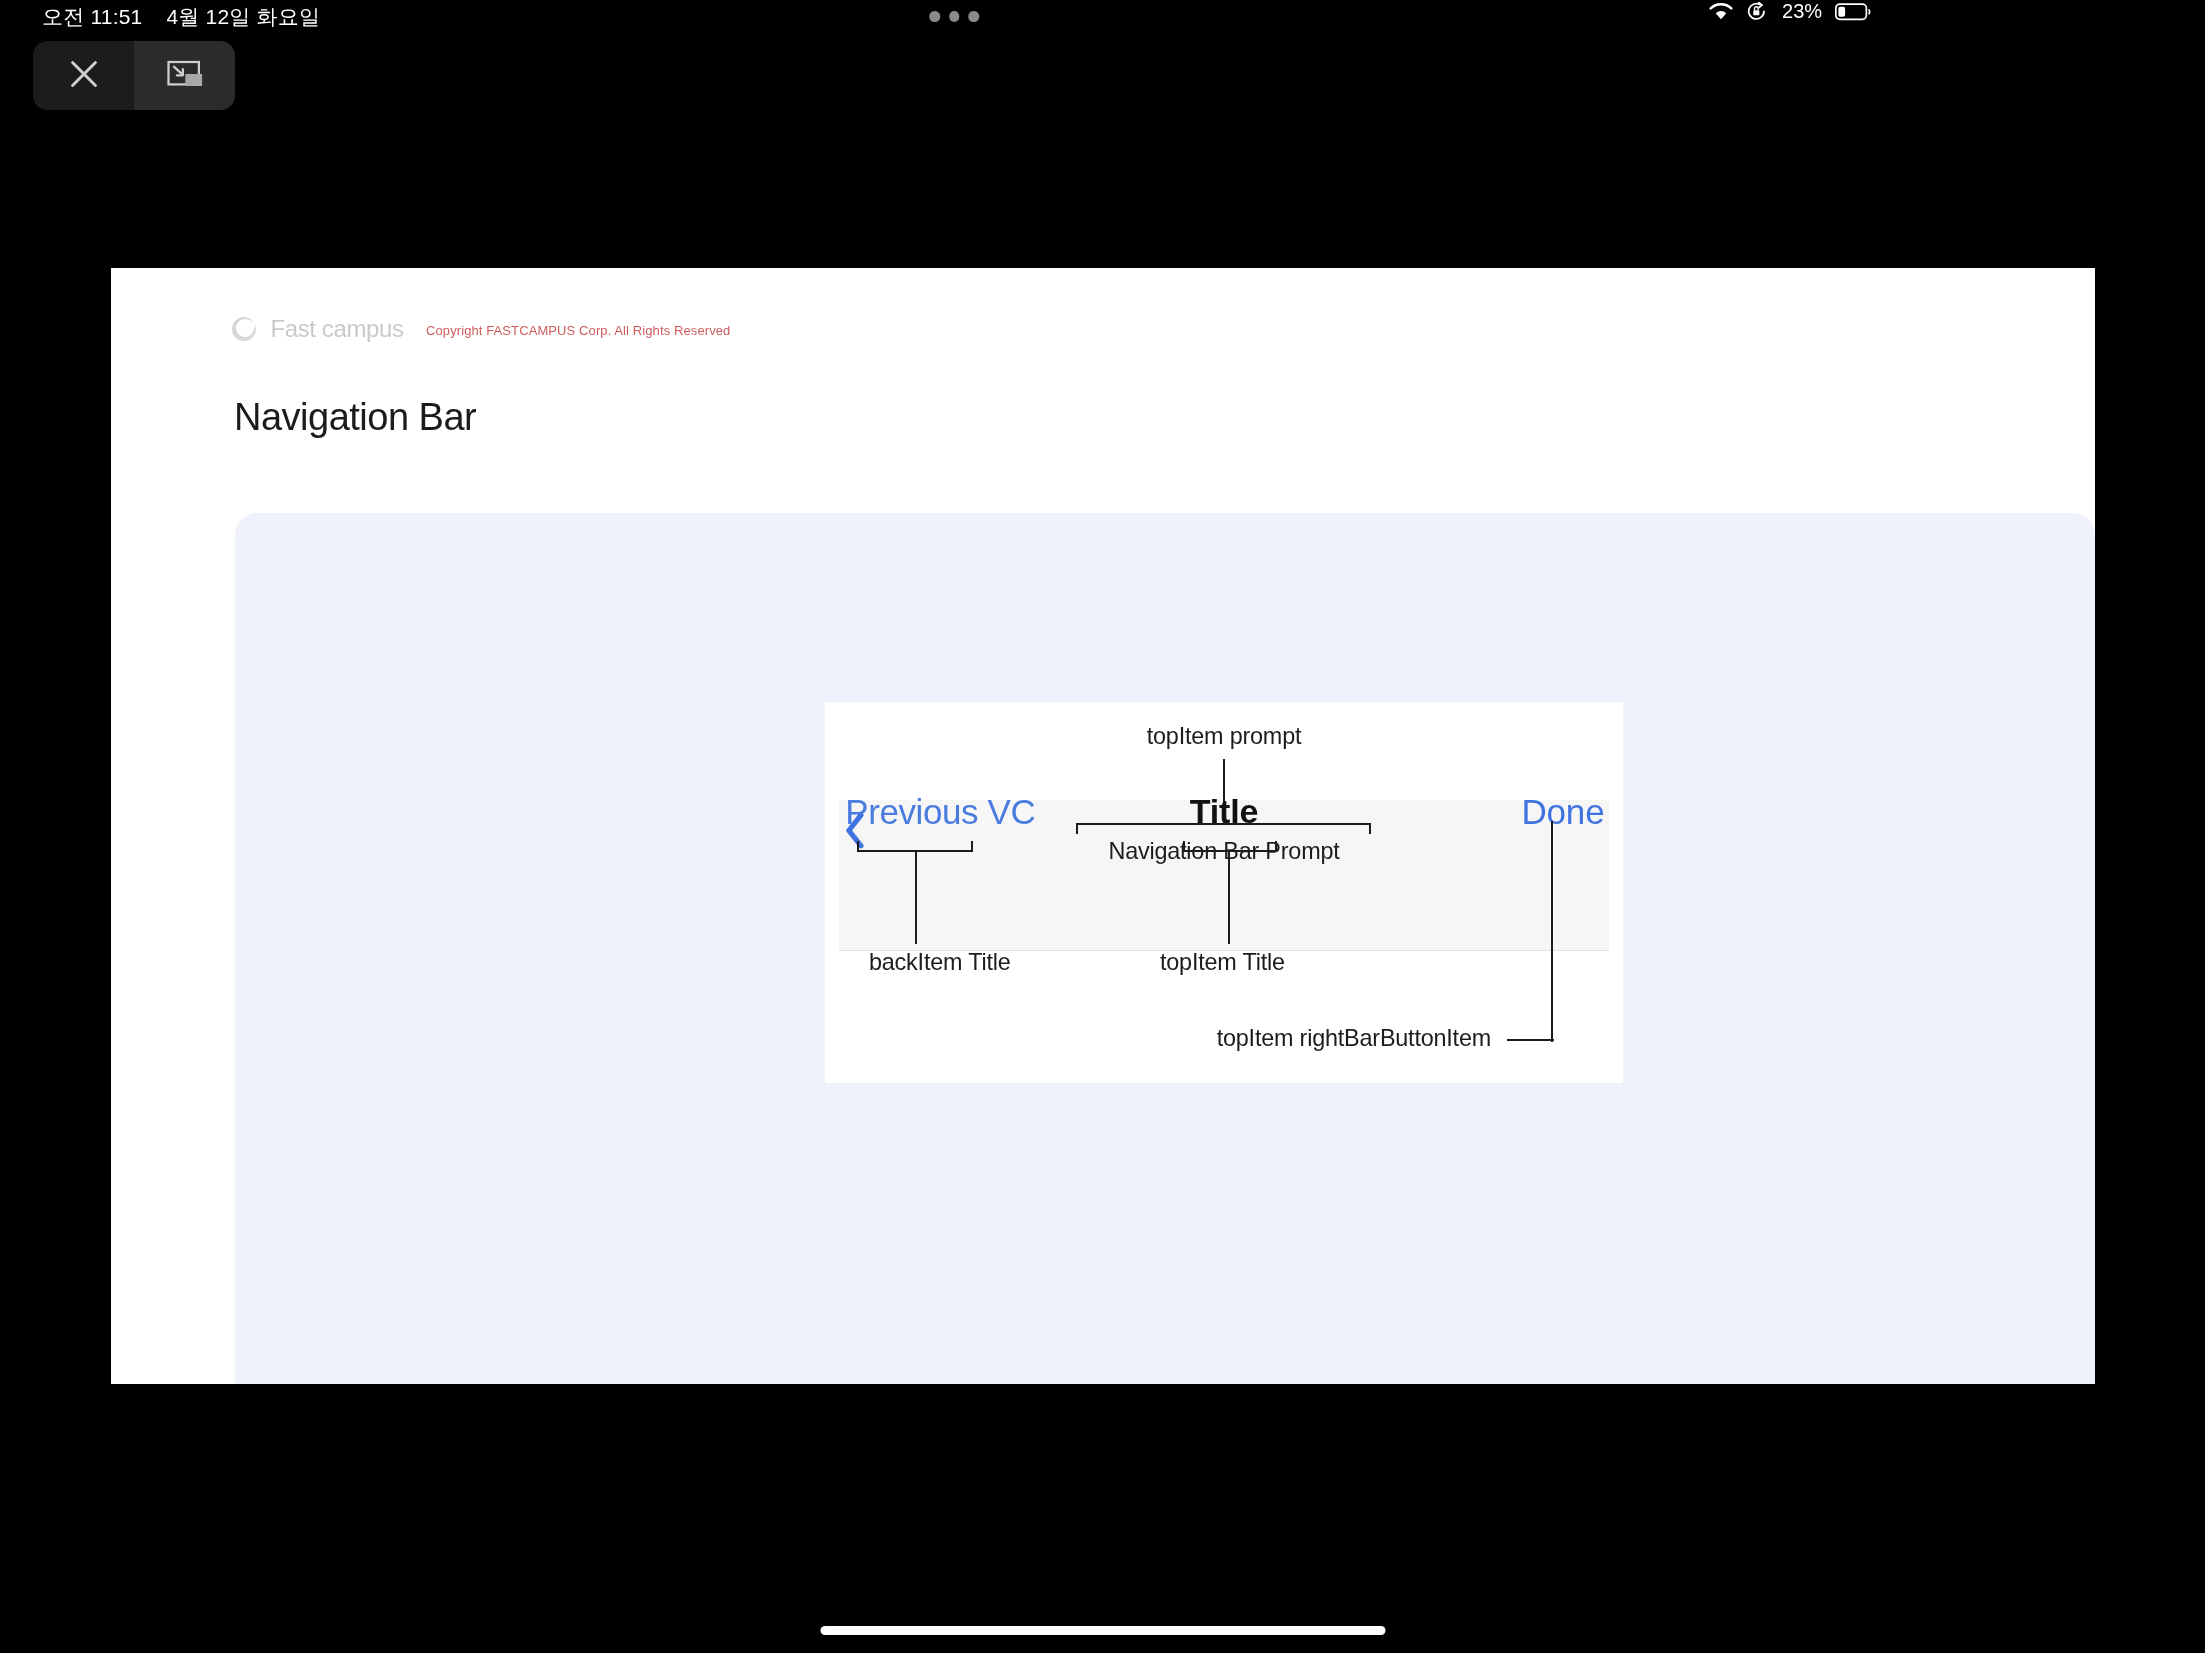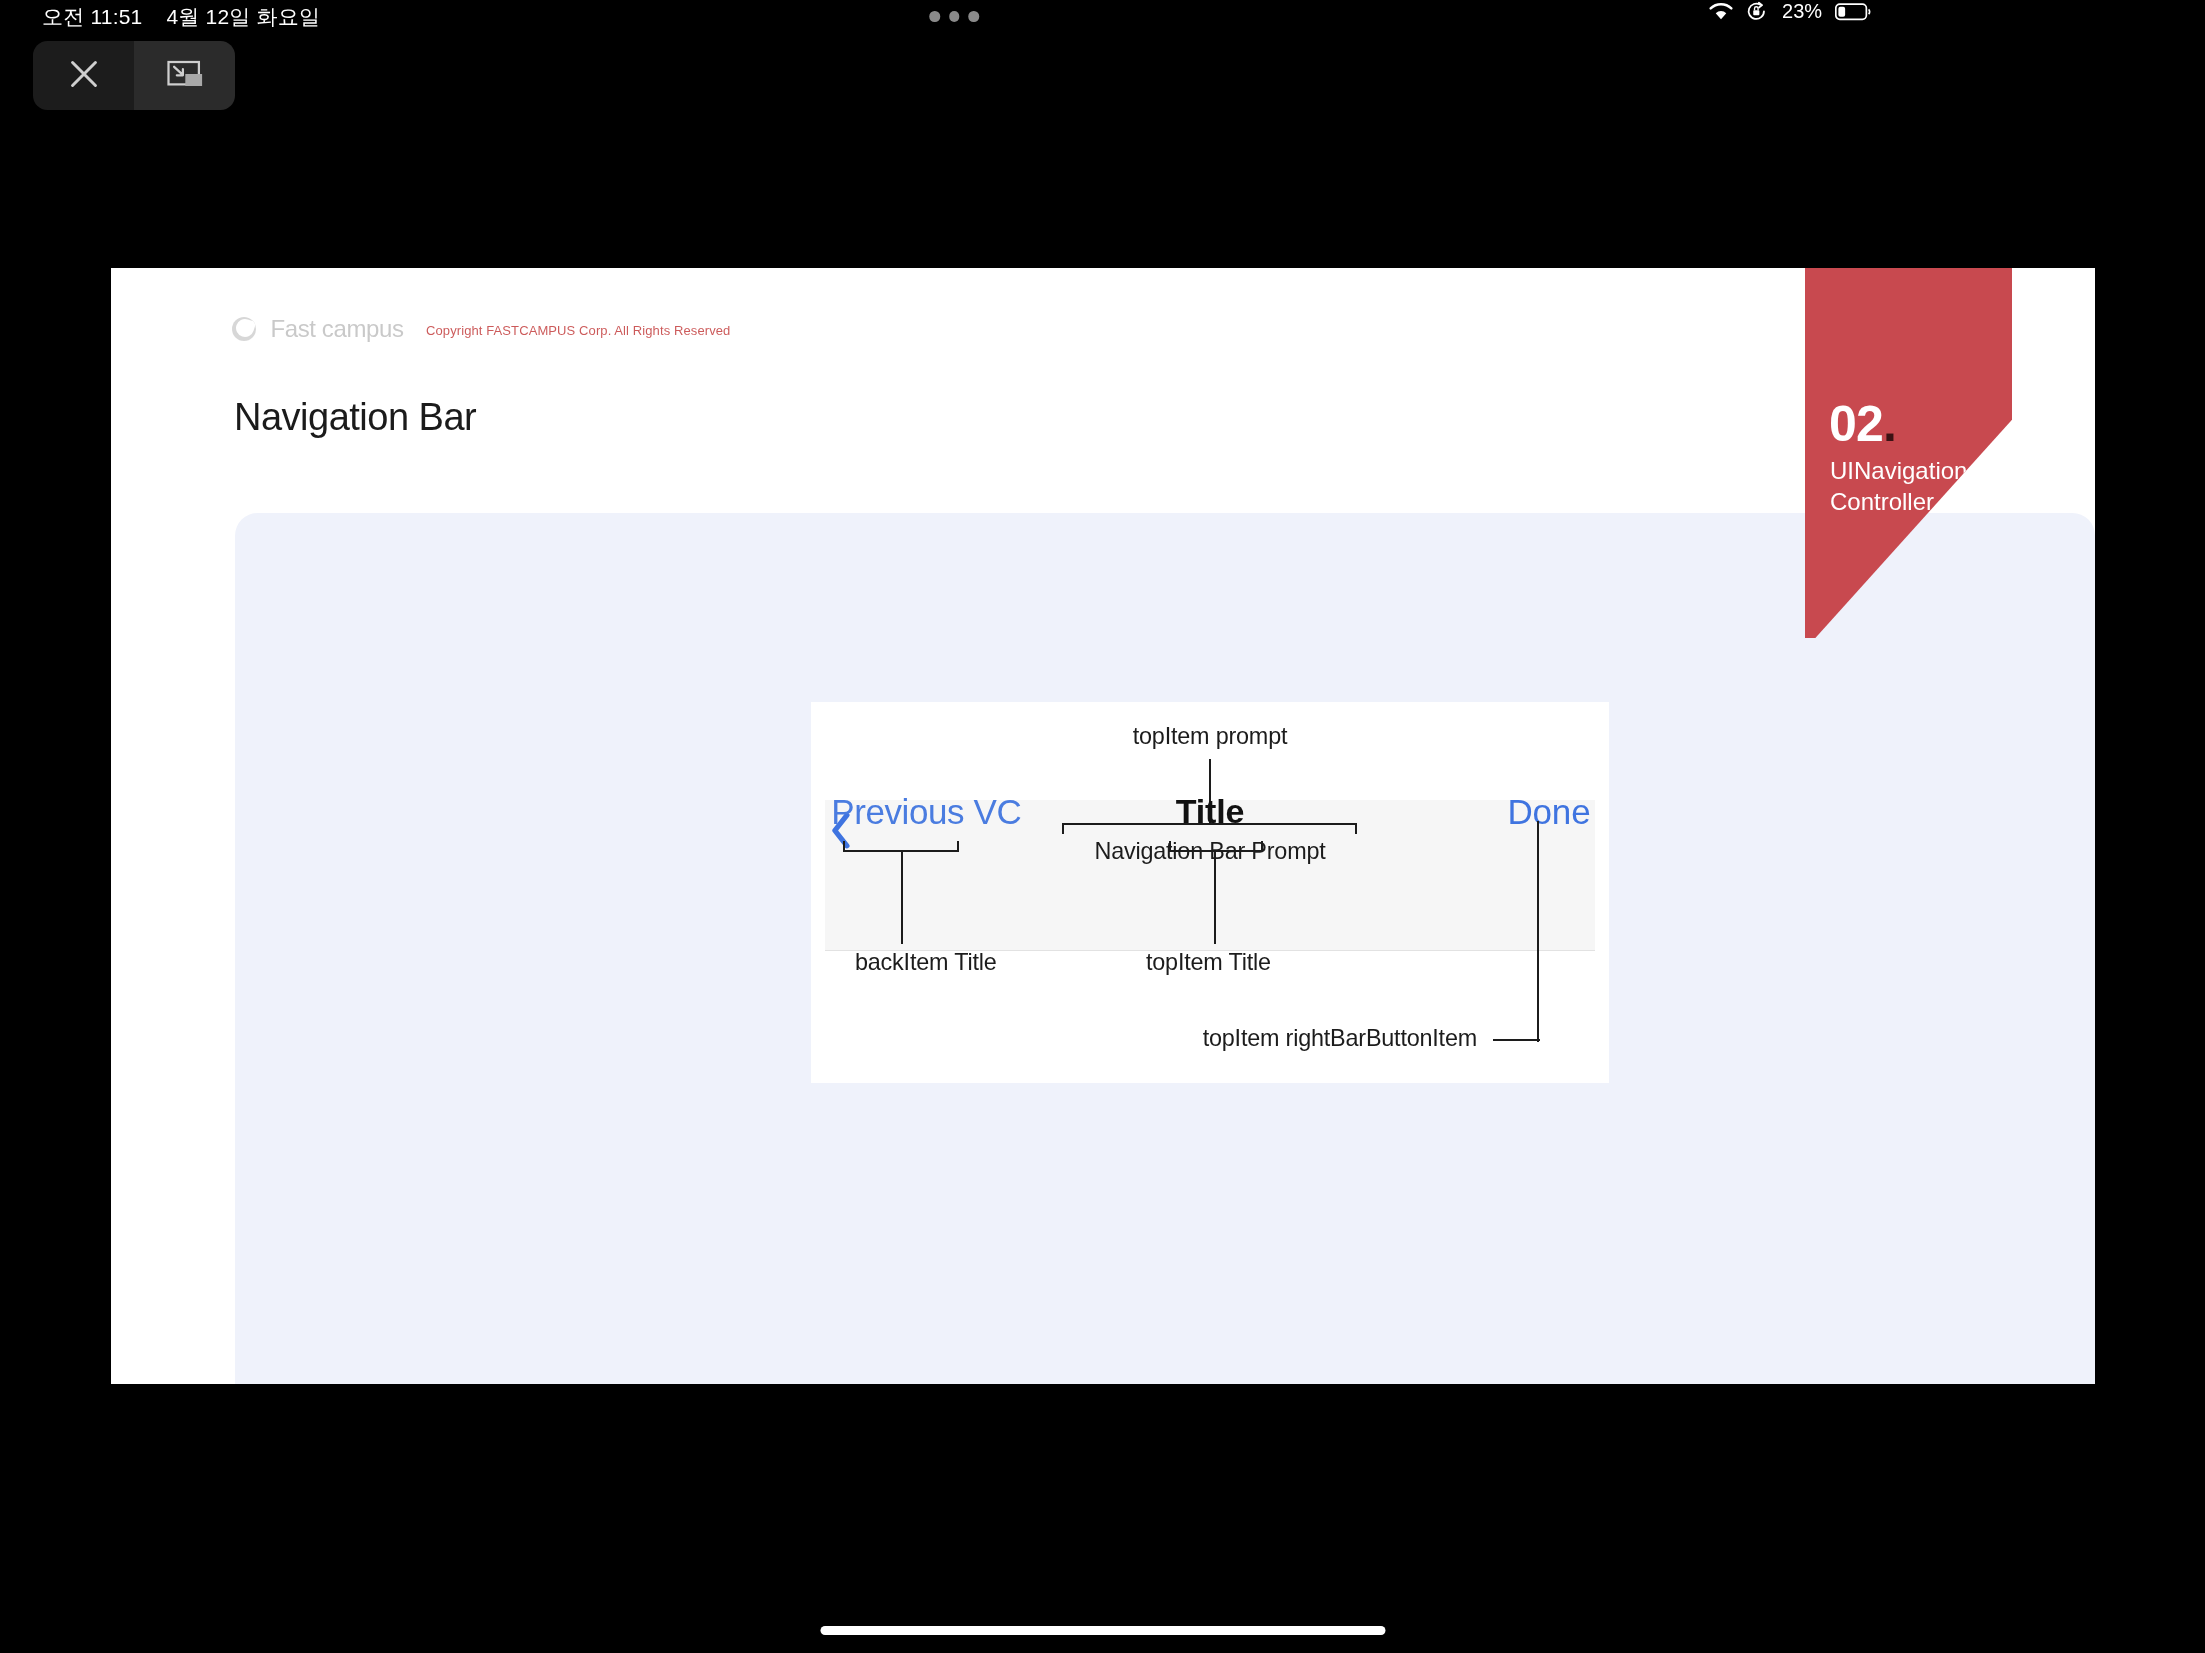--- a/index.html
+++ b/index.html
@@ -160,21 +160,21 @@
     left: 124px; top: 245px;
     width: 1860px; height: 872px;
     background: #eff2fb;
     border-radius: 22.6px 22.6px 0 0;
     z-index: 11;
   }
 
   
   #figure {
     position: absolute;
-    left: 576px; top: 189px;
+    left: 590px; top: 189px;
     width: 798px; height: 381px;
     background: #ffffff;
     z-index: 13;
   }
   #navbar-strip {
     position: absolute;
     left: 13.7px; top: 98px;
     width: 770px; height: 151px;
     background: #f6f6f6;
     border-bottom: 1.6px solid #e2e2e2;
@@ -355,21 +355,17 @@
       <div class="fig-line v-line" style="left:403px;top:150px;height:92px;"></div>
       <div class="fig-label" style="left:335px;top:247px;">topItem Title</div>
 
       <div class="fig-line v-line" style="left:726px;top:119px;height:221px;"></div>
       <div class="fig-line h-line" style="left:682px;top:337px;width:47px;"></div>
       <div class="fig-label" style="right:132px;top:323px;">topItem rightBarButtonItem</div>
 
     </div>
   </div>
 
-  <div id="ribbon">
-    <div id="ribbon-num"><span>02</span><span class="dot">.</span></div>
-    <div id="ribbon-sub">UINavigation Controller</div>
-  </div>
 
 </div>
 
 <div id="home-indicator"></div>
 
 
 </body></html>

